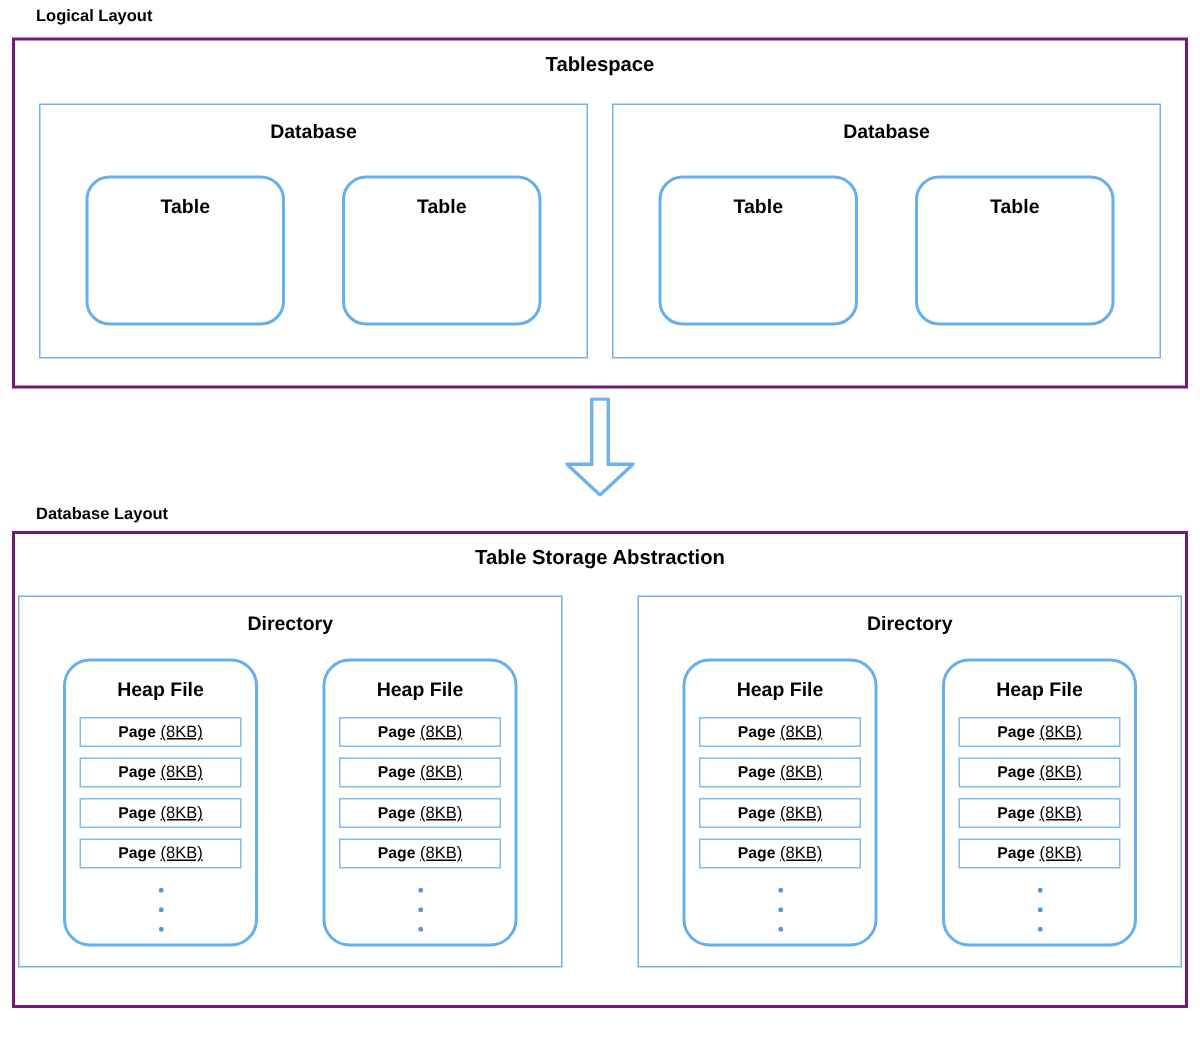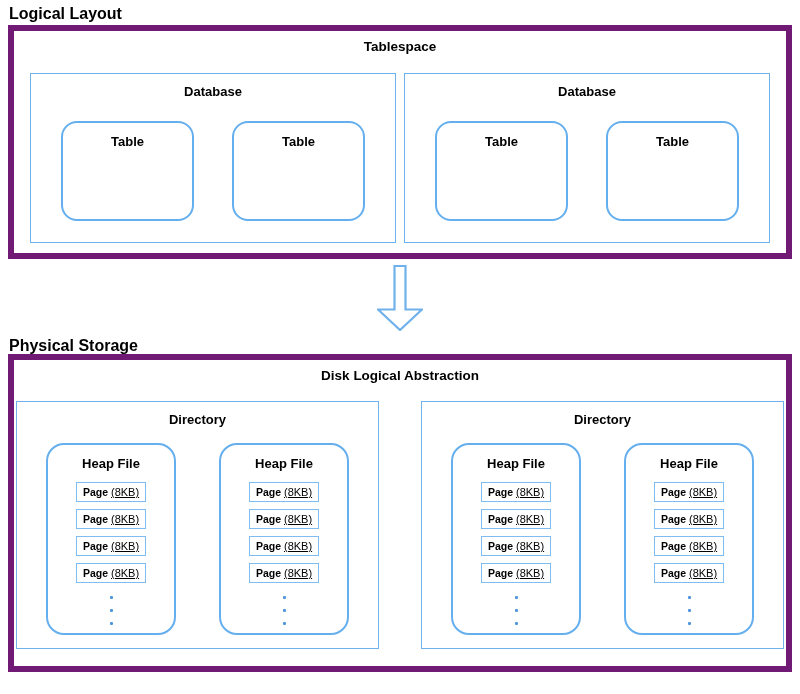--- a/index.html
+++ b/index.html
@@ -7,29 +7,29 @@
   body {
     width: 800px; height: 694px;
     font-family: "Liberation Sans", sans-serif;
     color: #000;
     position: relative;
     overflow: hidden;
   }
   .canvas { width: 800px; height: 694px; }
 
   .section-label {
-    font-size: 16px; font-weight: bold;
-    padding: 5px 0 0 9px; height: 25px;
+    font-size: 11px; font-weight: bold;
+    padding: 5px 0 0 24px; height: 25px;
   }
   .section-label.physical { height: 23px; padding-top: 6px; }
 
   
   .big-box {
     margin: 0 8px;
-    border: 6px solid #701a75;
+    border: 2px solid #701a75;
     background: #fff;
   }
   .tablespace { height: 234px; }
   .disk { height: 318px; }
 
   .big-title {
     text-align: center; font-size: 13.5px; font-weight: bold;
     padding-top: 8px; line-height: 16px;
   }
 
@@ -69,21 +69,21 @@
     padding-top: 11px; line-height: 16px;
   }
 
   
   .pages {
     margin-top: 10px;
     display: flex; flex-direction: column; align-items: center;
     gap: 7px;
   }
   .page-box {
-    width: 70px; height: 20px;
+    width: 108px; height: 20px;
     border: 1px solid #7FBCF2; background: #fff;
     display: flex; align-items: center; justify-content: center;
     gap: 3px; white-space: nowrap;
   }
   .page-label { font-size: 10.5px; font-weight: bold; }
   .page-size  { font-size: 11px; font-weight: normal; text-decoration: underline; }
 
   
   .vdots {
     margin-top: 13px;
@@ -140,24 +140,24 @@
 
     </div>
   </div>
 
   <div class="arrow-wrap">
     <svg width="46" height="66" viewBox="0 0 46 66">
       <polygon points="17.5,1 28.5,1 28.5,44.5 45,44.5 23,65 1,44.5 17.5,44.5" fill="#ffffff" stroke="#6FB1EC" stroke-width="2.2" stroke-linejoin="miter"></polygon>
     </svg>
   </div>
 
-  <div class="section-label physical">Physical Storage</div>
+  <div class="section-label physical">Database Layout</div>
 
   <div class="big-box disk">
-    <div class="big-title">Disk Logical Abstraction</div>
+    <div class="big-title">Table Storage Abstraction</div>
 
     <div class="mid-row">
 
       <div class="mid-box directory">
         <div class="mid-title">Directory</div>
         <div class="leaf-row">
 
           <div class="round-box heap-box">
             <div class="round-title">Heap File</div>
             <div class="pages">

